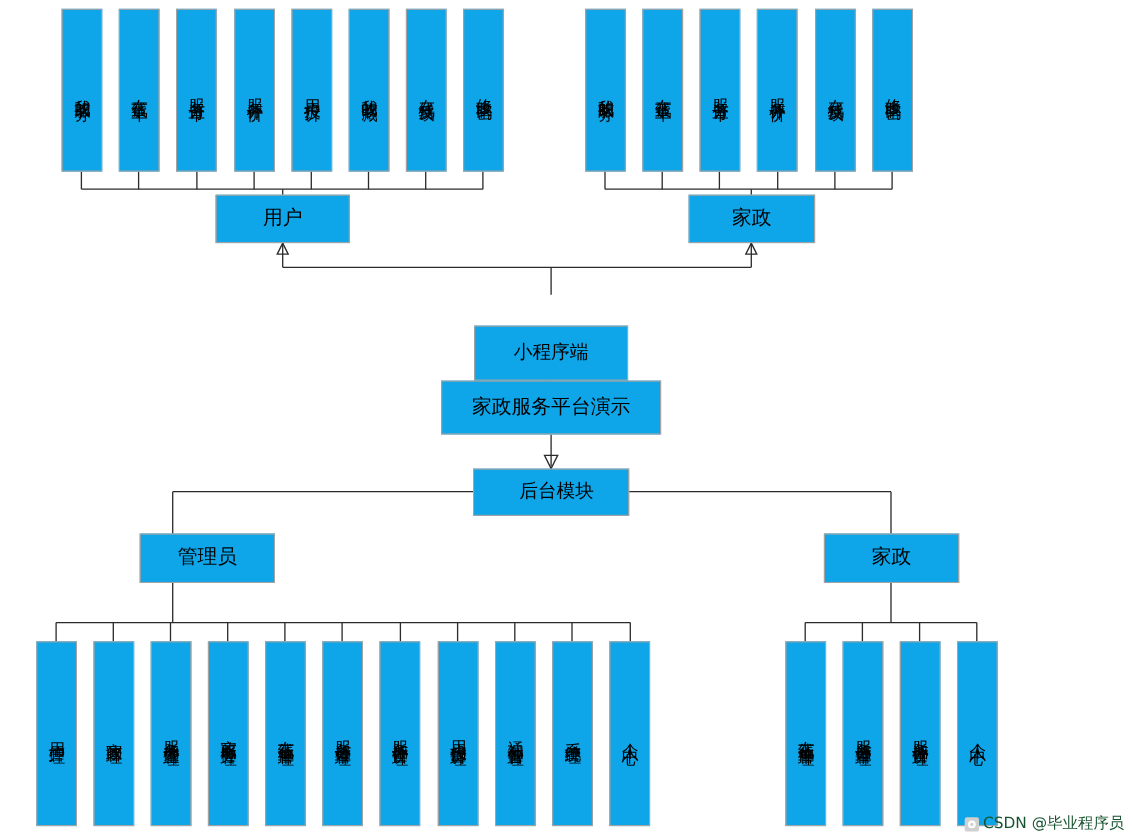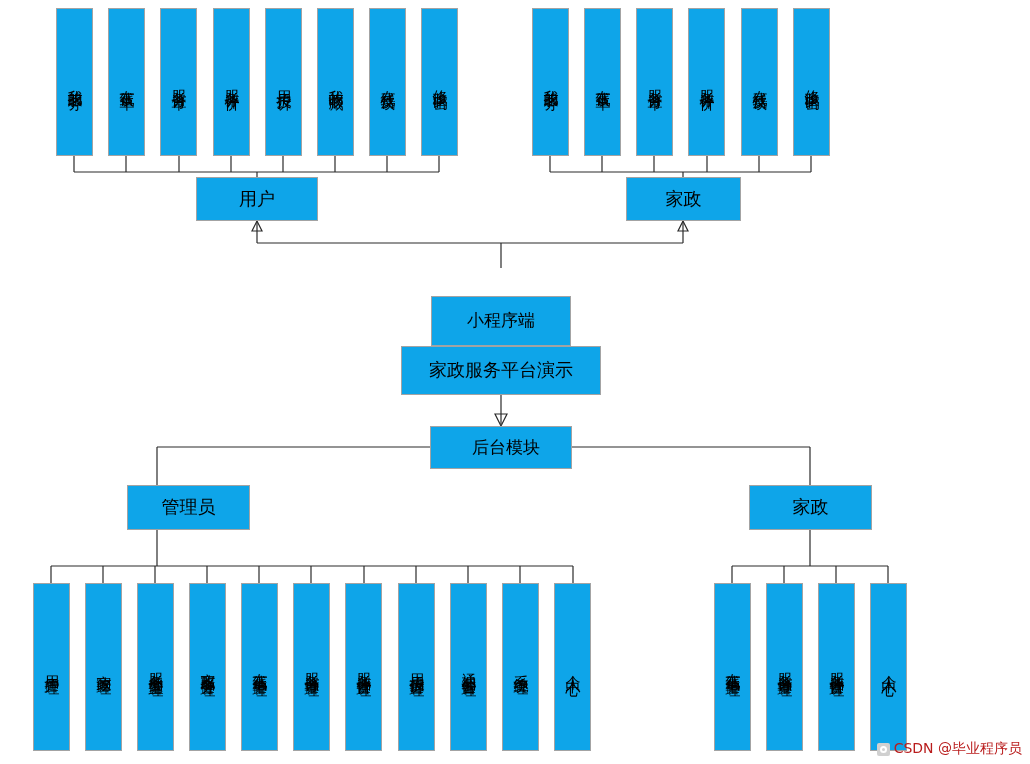--- a/index.html
+++ b/index.html
@@ -36,21 +36,21 @@
   .hnode{
     font-size:17px;
     padding:2px 8px;
   }
   .big{font-size:18px;}
   .watermark{
     position:absolute;
     right:8px;
     bottom:6px;
     font-size:14px;
-    color:#b91c1c;
+    color:#14532d;
     z-index:6;
     display:flex;
     align-items:center;
     gap:4px;
   }
   .wm-logo{
     display:inline-block;
     width:13px;height:13px;
     border-radius:2px;
     background:#d0d0d0;

